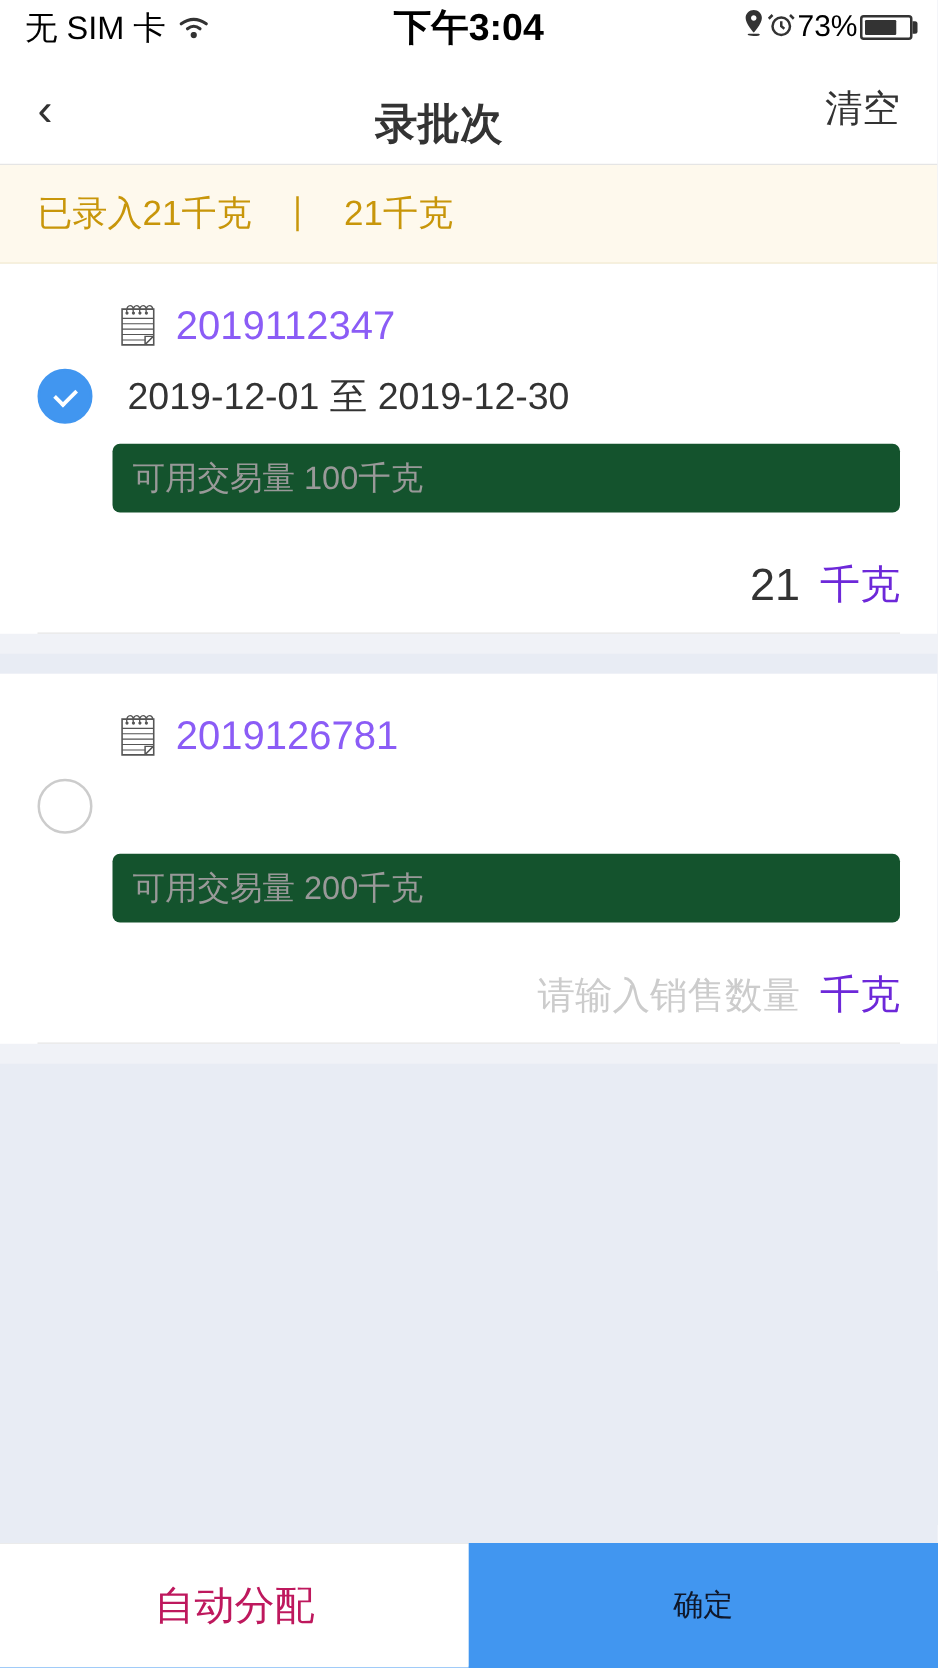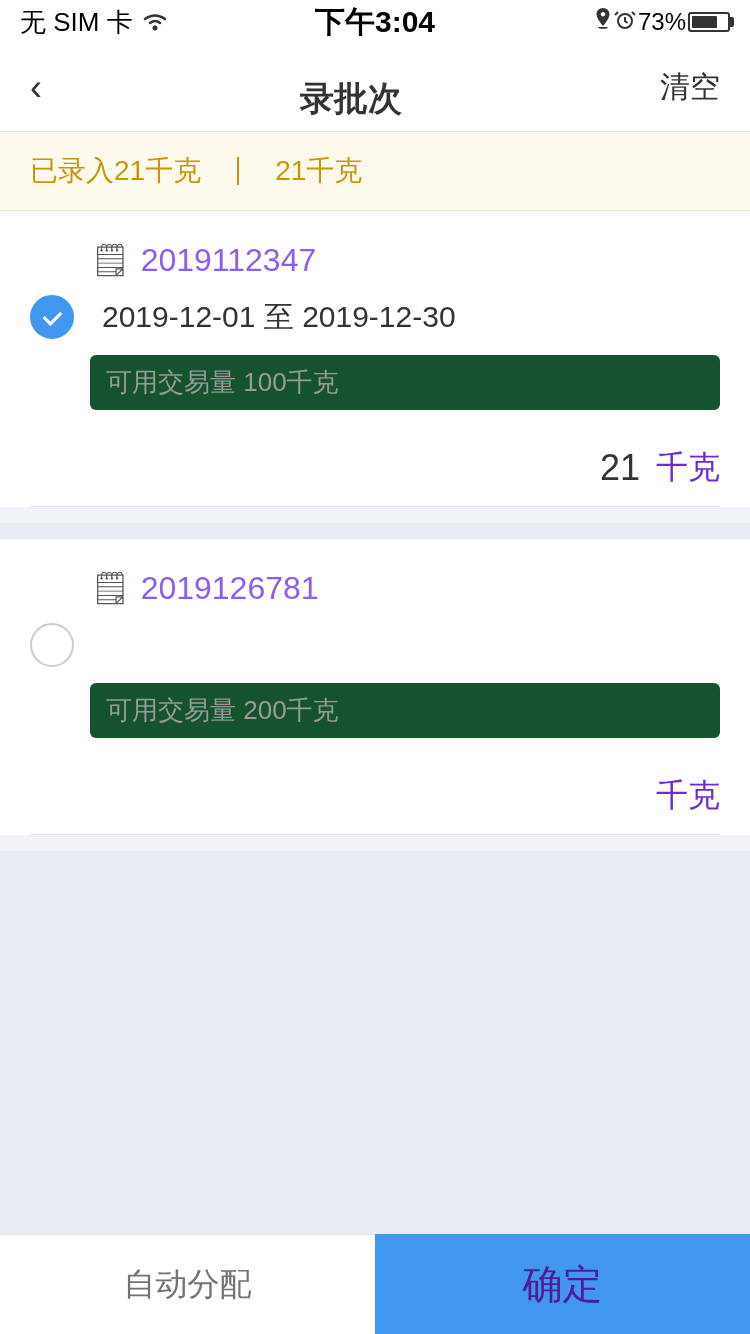--- a/index.html
+++ b/index.html
@@ -233,33 +233,33 @@
       display: flex;
       position: fixed;
       bottom: 0;
       left: 0;
     }
     .btn-auto {
       flex: 1;
       background: #fff;
       border: none;
       font-size: 32px;
-      color: #737373;
+      color: #be185d;
       cursor: pointer;
       display: flex;
       align-items: center;
       justify-content: center;
       border-top: 1px solid #e5e5e5;
     }
     .btn-confirm {
       flex: 1;
       background: #4196f0;
       border: none;
-      font-size: 40px;
-      color: #4c1d95;
+      font-size: 24px;
+      color: #0f172a;
       cursor: pointer;
       display: flex;
       align-items: center;
       justify-content: center;
     }
 
     .section-divider {
       width: 750px;
       height: 16px;
       background: #e8ecf4;
@@ -343,20 +343,21 @@
     <span class="batch-id-icon">🗒</span>
     <span class="batch-id">2019126781</span>
   </div>
   <div class="batch-row">
     <div class="radio-circle"></div>
   </div>
   <div class="batch-quantity-row">
     <span class="batch-qty-label">可用交易量 200千克</span>
   </div>
   <div class="batch-input-row">
+    <span class="input-placeholder">请输入销售数量</span>
     <span class="batch-unit">千克</span>
   </div>
 </div>
 
 <div class="empty-area"></div>
 
 <div style="height: 100px;"></div>
 
 <div class="bottom-bar">
   <button class="btn-auto">自动分配</button>

